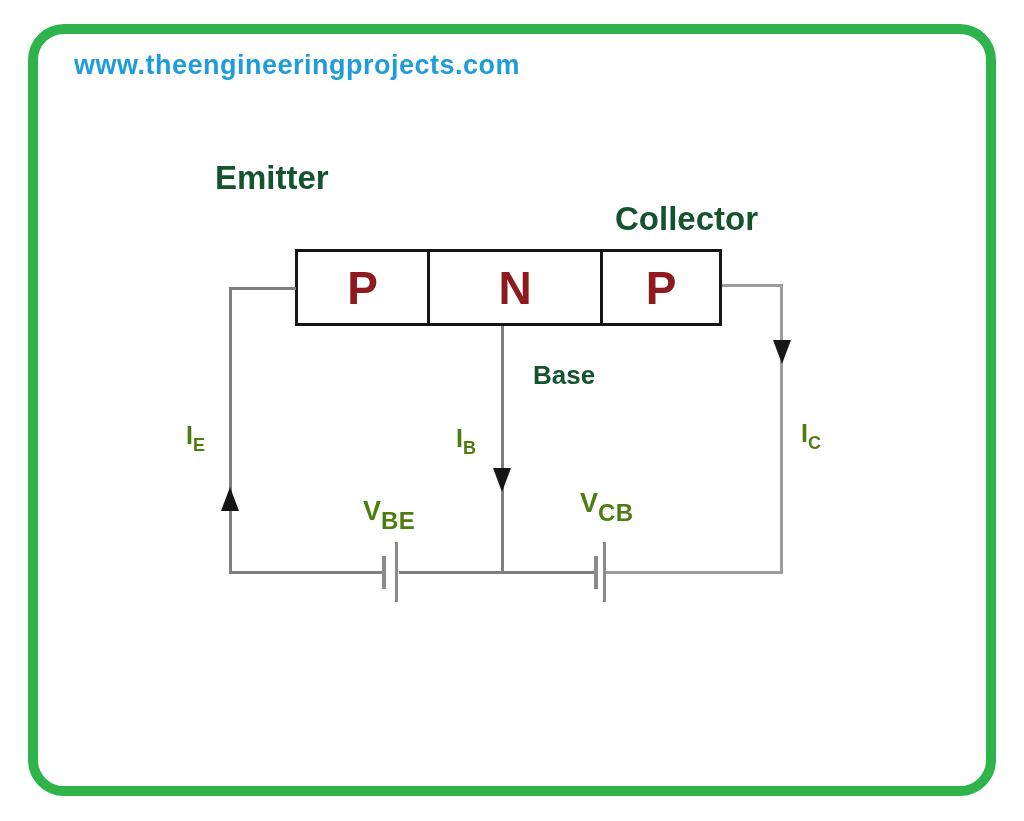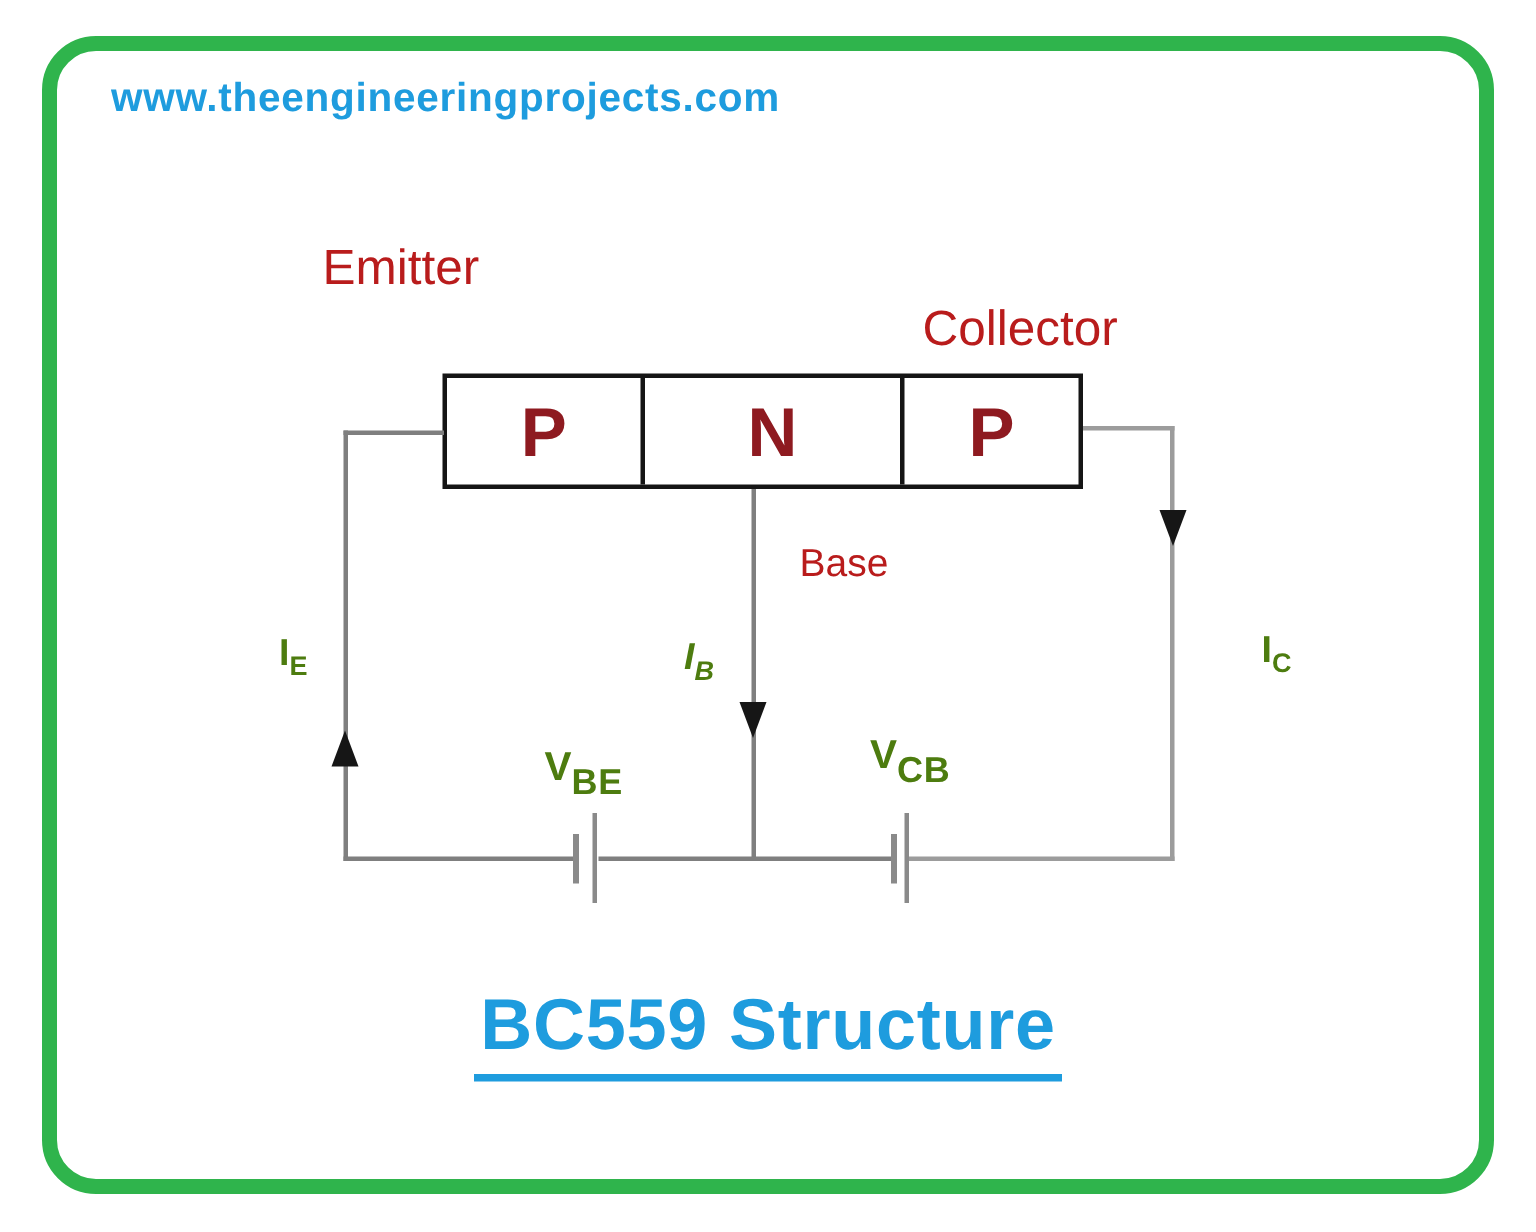--- a/index.html
+++ b/index.html
@@ -9,21 +9,21 @@
   }
   .frame{
     position:absolute;left:28px;top:24px;width:968px;height:772px;
     border:10px solid #2fb44c;border-radius:36px;box-sizing:border-box;background:transparent;
   }
   .website{
     position:absolute;left:74px;top:50px;
     font-size:27px;font-weight:bold;color:#1e9cde;letter-spacing:0.5px;white-space:nowrap;
   }
   .terminal{
-    position:absolute;font-size:33px;font-weight:normal;color:#b91c1c;white-space:nowrap;
+    position:absolute;font-size:33px;font-weight:bold;color:#14532d;white-space:nowrap;
   }
   .terminal.emitter{left:215px;top:159px;}
   .terminal.collector{left:615px;top:159px;margin-top:41px;}
   .terminal.base{left:533px;top:360px;font-size:26px;}
   .pnpbox{
     position:absolute;left:295px;top:249px;width:427px;height:77px;
     border:3px solid #151515;box-sizing:border-box;background:#ffffff;
     display:flex;
   }
   .cell{
@@ -97,31 +97,28 @@
   <div class="batline" style="left:594px;top:556px;width:4px;height:33px;"></div>
   <div class="batline" style="left:603px;top:542px;width:3px;height:60px;"></div>
 
   <div class="arrow-up" style="left:221px;top:487px;"></div>
   <div class="arrow-down" style="left:493px;top:468px;"></div>
   <div class="arrow-down" style="left:773px;top:340px;"></div>
 
   <div class="quant" style="left:186px;top:421px;">
     <span class="sym">I</span><span class="sub">E</span>
   </div>
-  <div class="quant" style="left:456px;top:424px;font-style:italic;">
+  <div class="quant" style="left:456px;top:424px;">
     <span class="sym">I</span><span class="sub">B</span>
   </div>
-  <div class="quant" style="left:801px;top:419px;margin-left:40px;">
+  <div class="quant" style="left:801px;top:419px;">
     <span class="sym">I</span><span class="sub">C</span>
   </div>
 
   <div class="quant volt" style="left:363px;top:496px;">
     <span class="sym">V</span><span class="sub">BE</span>
   </div>
   <div class="quant volt" style="left:580px;top:488px;">
     <span class="sym">V</span><span class="sub">CB</span>
   </div>
 
-  <div class="title">
-    <span>BC559 Structure</span>
-  </div>
 
 </div>
 
 </body></html>

